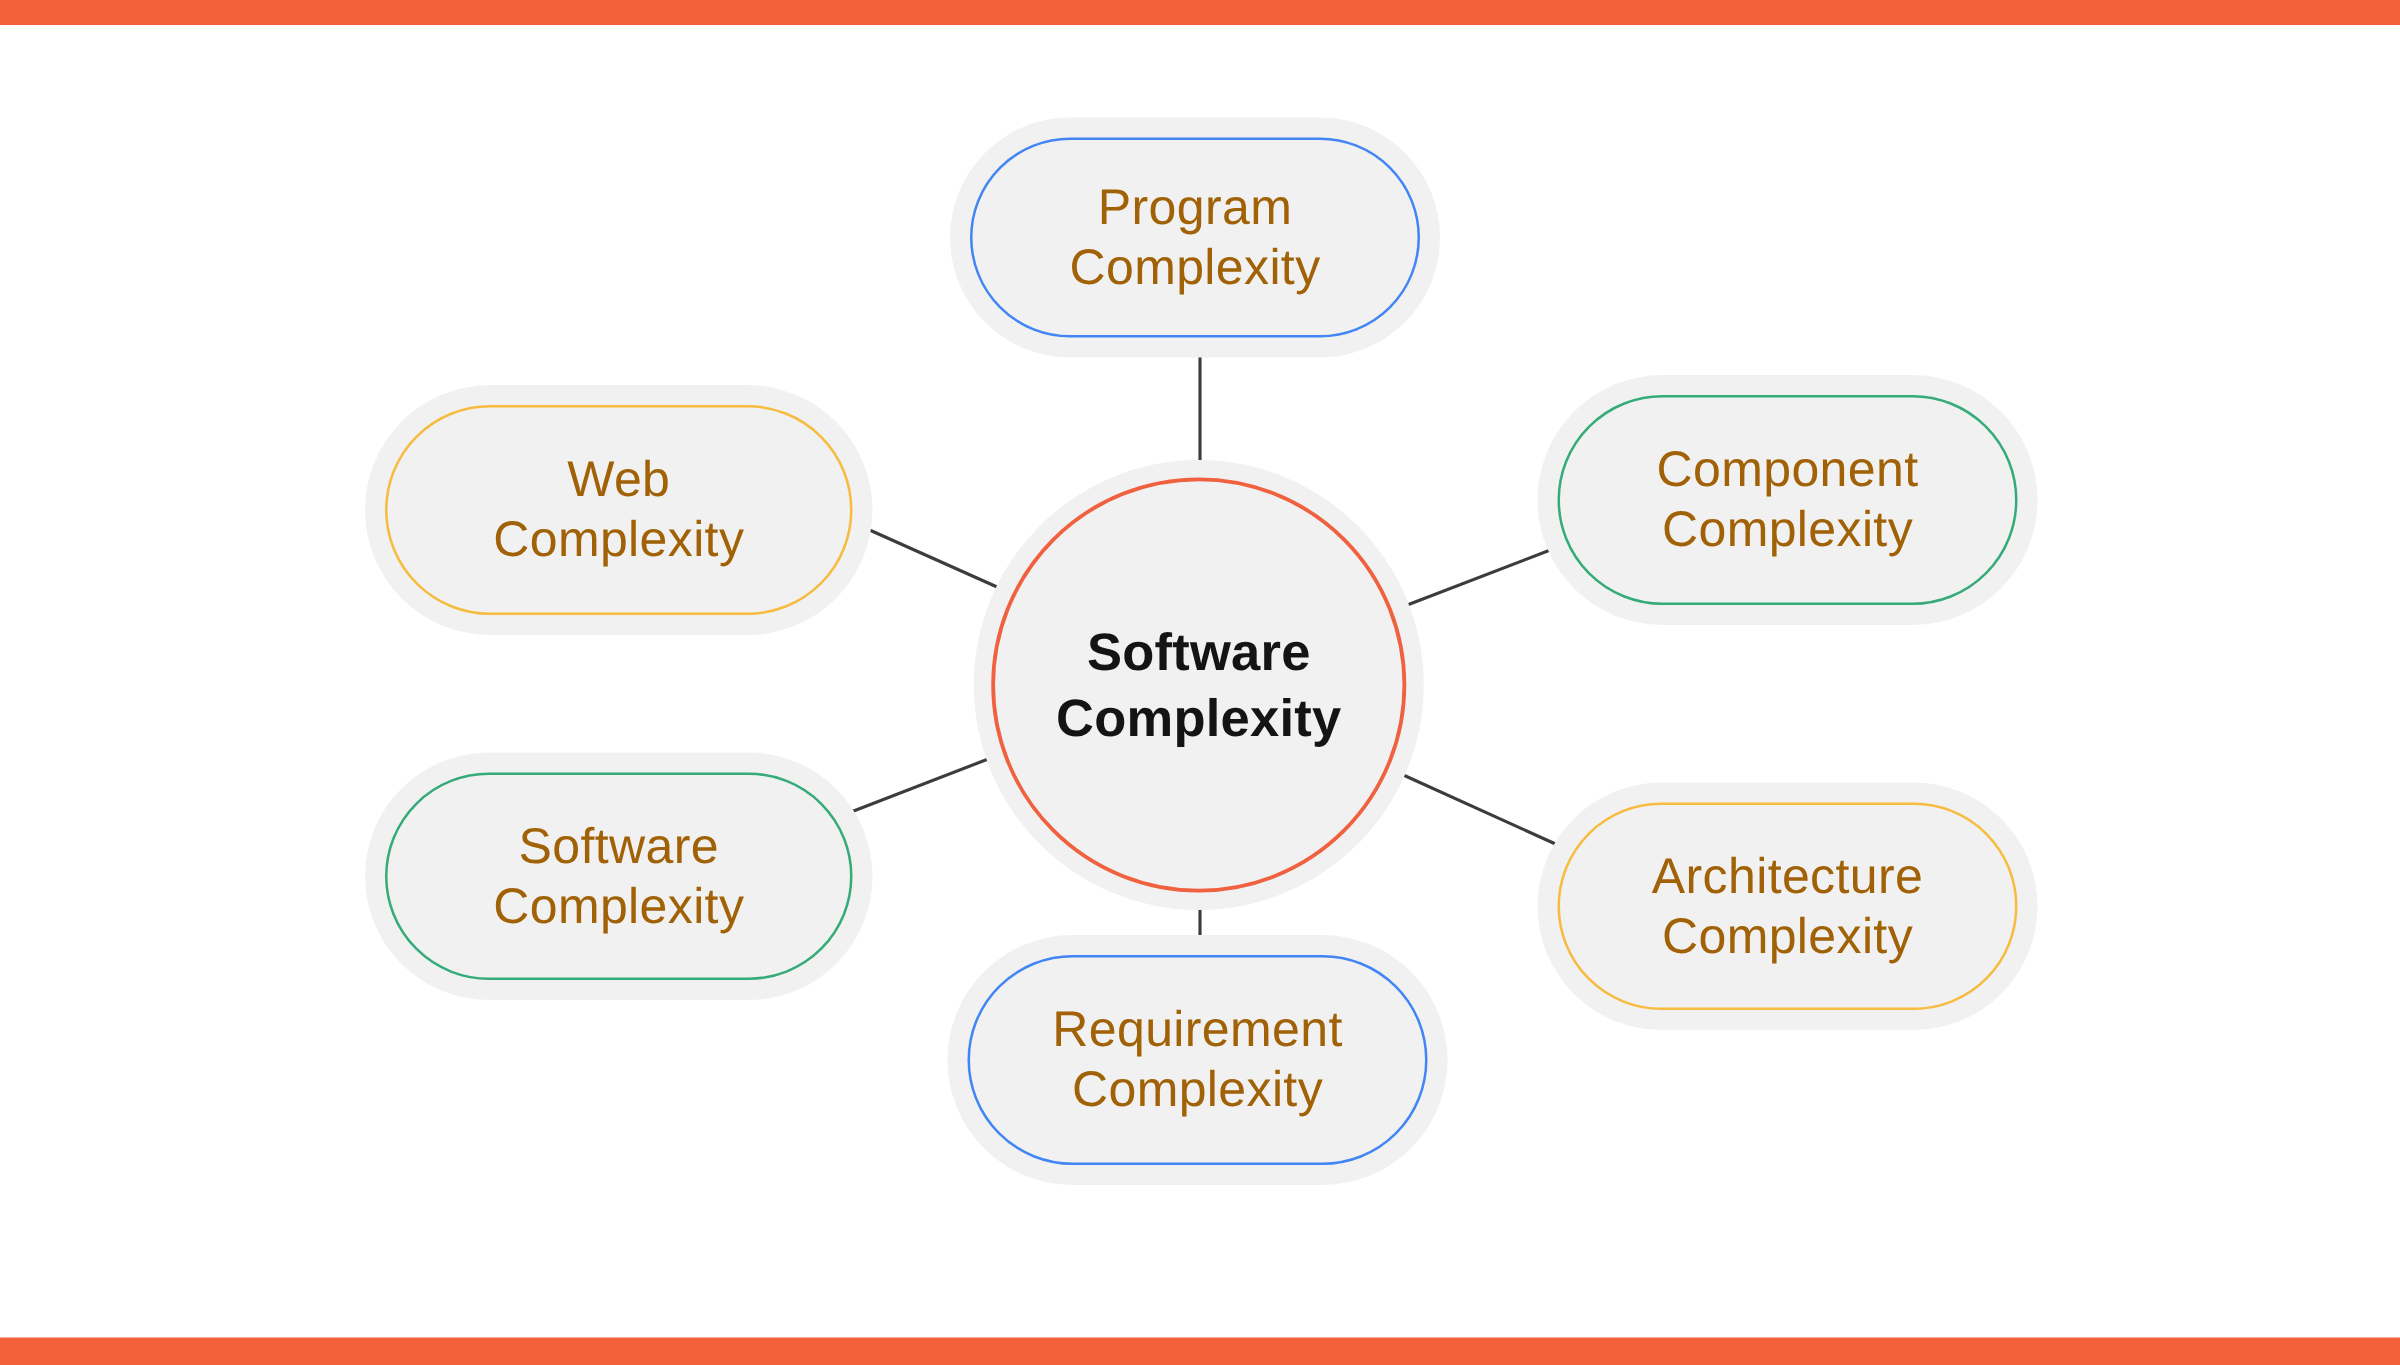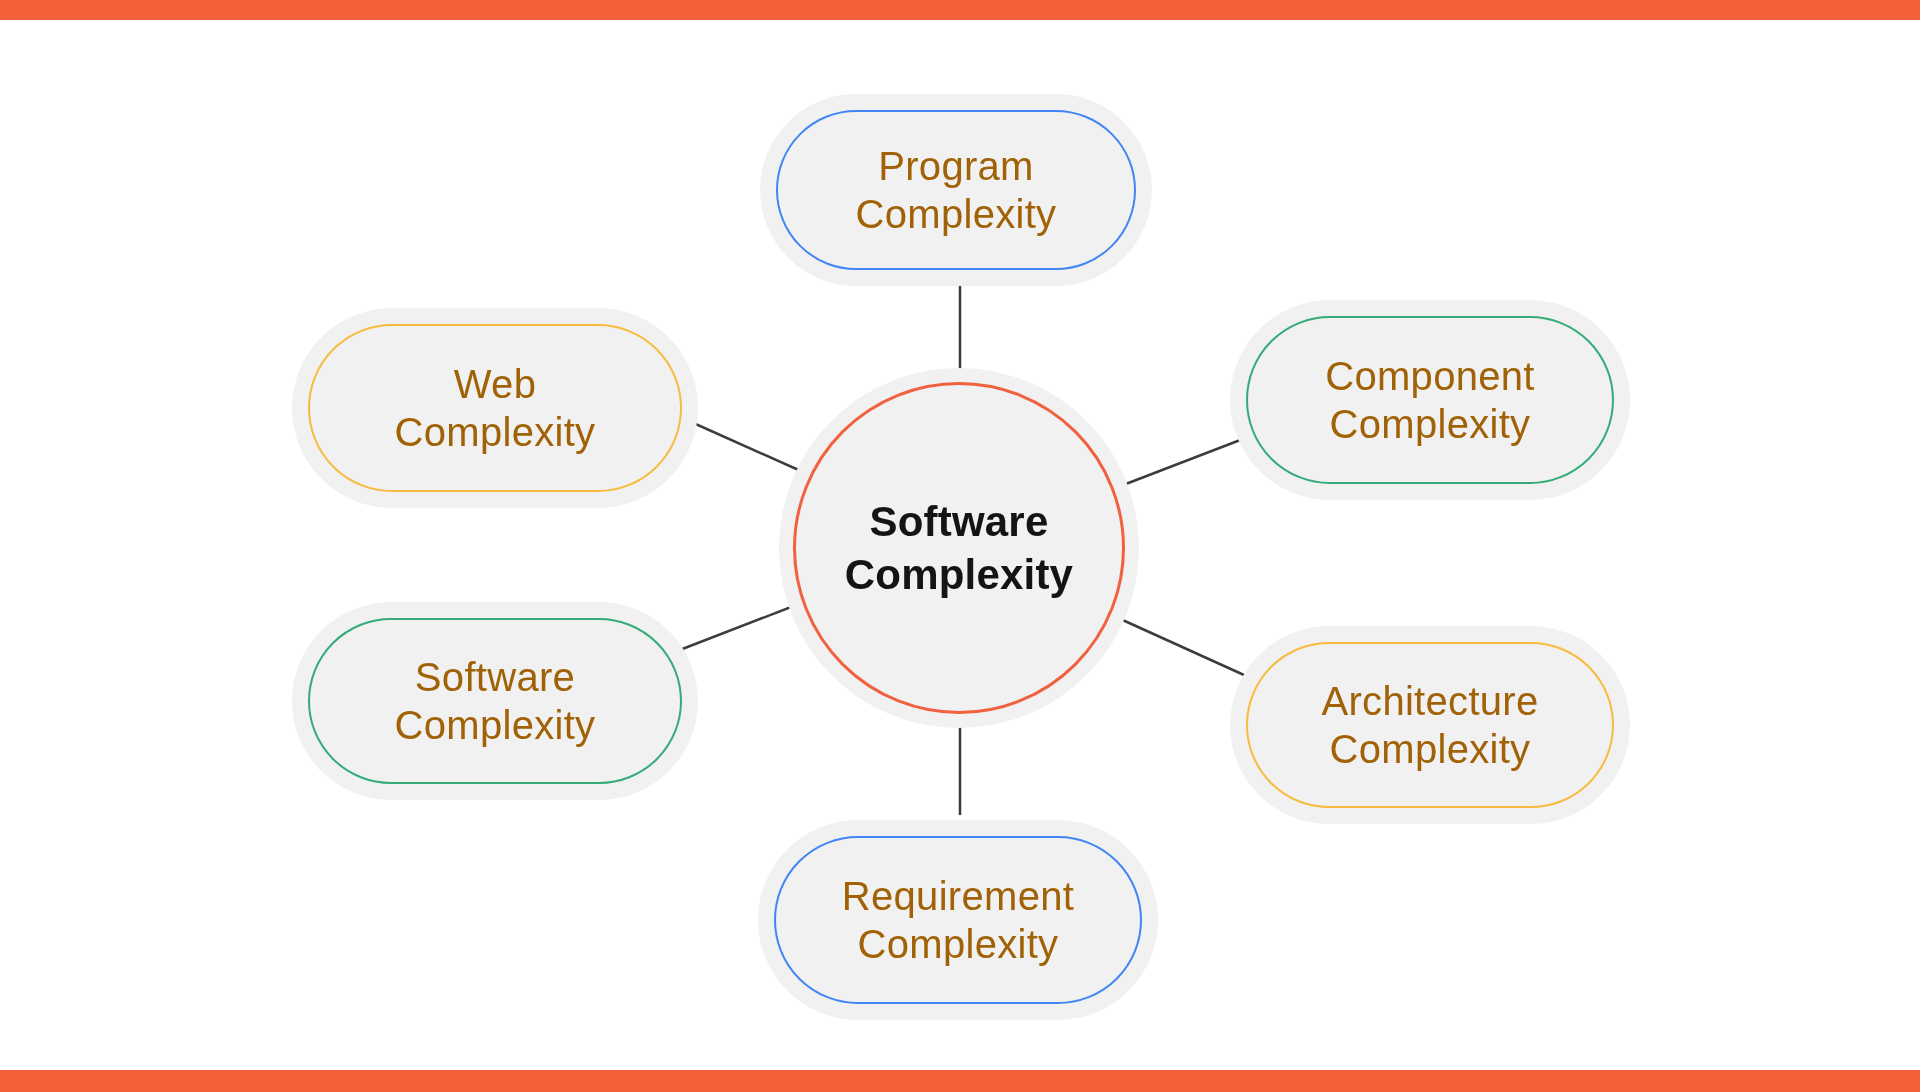--- a/index.html
+++ b/index.html
@@ -58,21 +58,21 @@
     font-size: 40px;
     line-height: 48px;
     letter-spacing: 0.3px;
   }
 
   .node.program      { left: 760px;  top: 94px;  width: 392px; height: 192px; }
   .node.web          { left: 292px;  top: 308px; width: 406px; height: 200px; }
   .node.component    { left: 1230px; top: 300px; width: 400px; height: 200px; }
   .node.project      { left: 292px;  top: 602px; width: 406px; height: 198px; }
   .node.architecture { left: 1230px; top: 626px; width: 400px; height: 198px; }
-  .node.requirement  { left: 758px;  top: 820px; width: 400px; height: 200px; }
+  .node.requirement  { left: 758px;  top: 748px; width: 400px; height: 200px; }
 
   .ring.blue   { border-color: #4285F4; }
   .ring.green  { border-color: #34AB78; }
   .ring.yellow { border-color: #F7BB3F; }
 
   
   .node.center {
     left: 779px;
     top: 368px;
     width: 360px;

